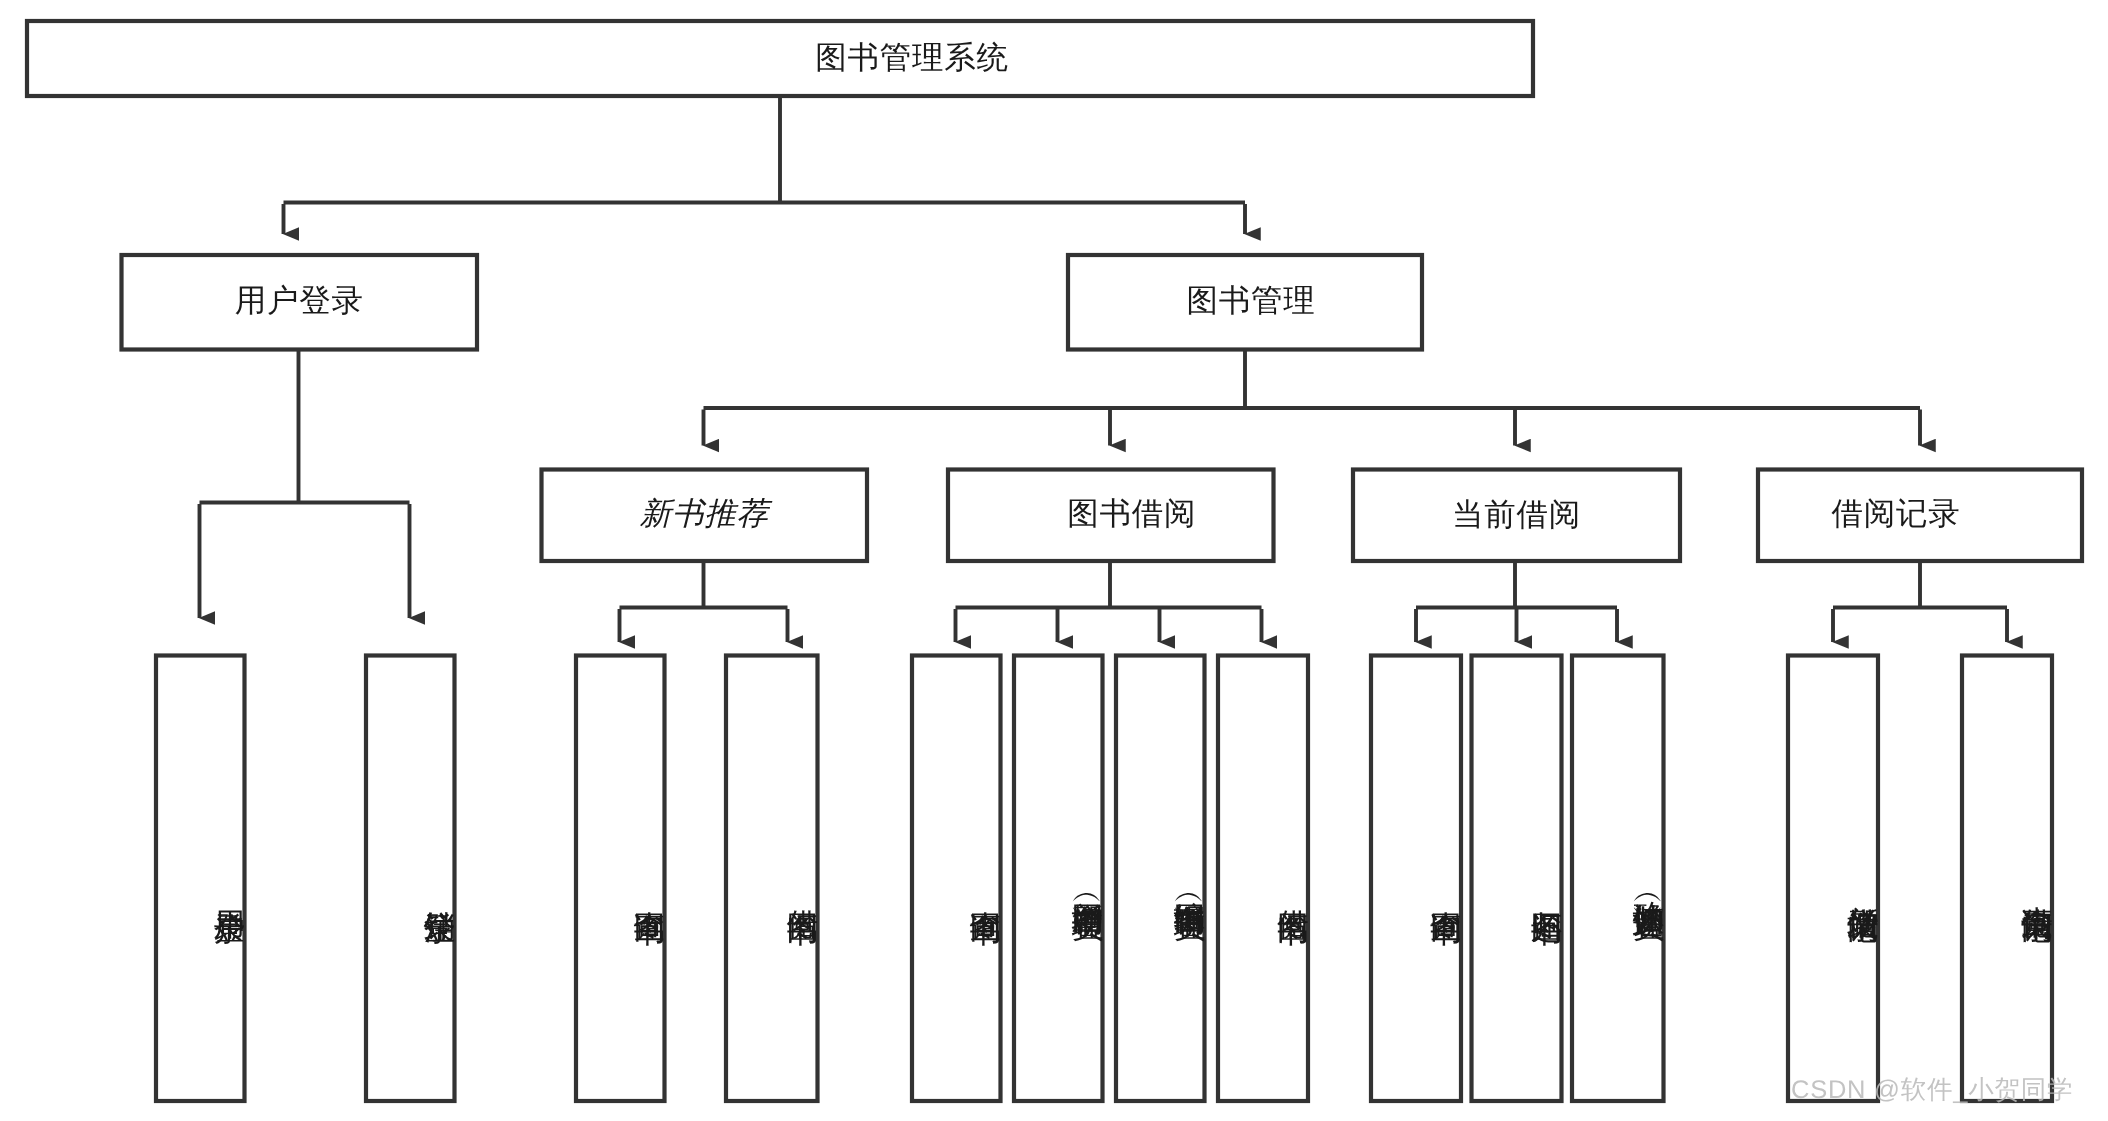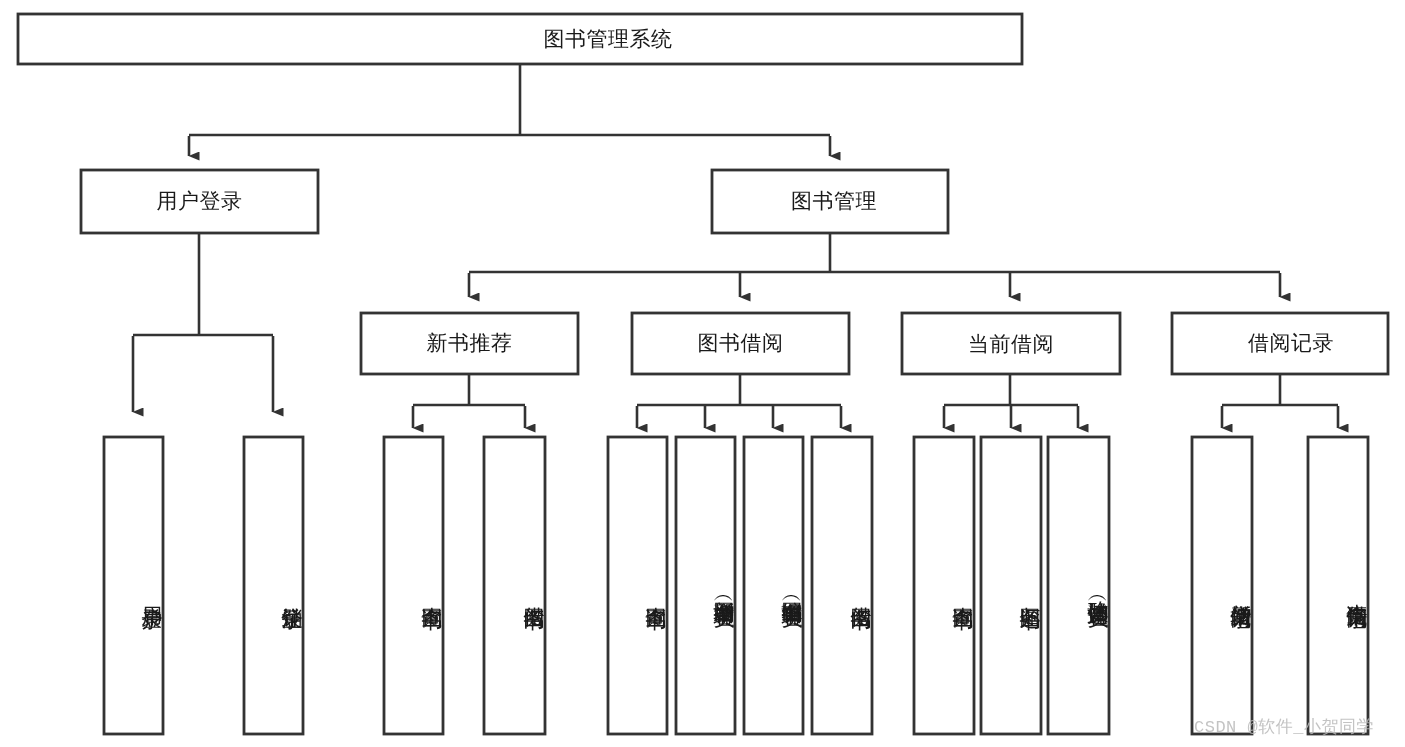--- a/index.html
+++ b/index.html
@@ -145,38 +145,38 @@
       <rect x="1192" y="437" width="60" height="297"></rect>
       <rect x="1308" y="437" width="60" height="297"></rect>
     </g>
   </svg>
 
   <div class="node-label" style="left:18px; top:14px; width:1180px; height:50px;">图书管理系统</div>
 
   <div class="node-label" style="left:81px; top:170px; width:237px; height:63px;">用户登录</div>
   <div class="node-label" style="left:712px; top:170px; width:244px; height:63px;">图书管理</div>
 
-  <div class="node-label" style="left:361px; top:313px; width:217px; height:61px;">新书推荐</div>
-  <div class="node-label" style="left:632px; top:313px; width:217px; height:61px;">图书借阅</div>
+  <div class="node-label" style="left:361px; top:313px; width:217px; height:61px;font-style:italic;">新书推荐</div>
+  <div class="node-label" style="left:632px; top:313px; width:217px; height:61px;padding-left:14px;">图书借阅</div>
   <div class="node-label" style="left:902px; top:313px; width:218px; height:62px;text-align:center;">当前借阅</div>
-  <div class="node-label" style="left:1172px; top:313px; width:184px; height:61px;padding-left:27px;">借阅记录</div>
+  <div class="node-label" style="left:1172px; top:313px; width:184px; height:61px;">借阅记录</div>
 
   <div class="node-label vertical" style="left:104px; top:455px; width:59px; height:270px;">用户登录</div>
   <div class="node-label vertical" style="left:244px; top:455px; width:59px; height:270px;">注销登录</div>
 
   <div class="node-label vertical" style="left:384px; top:455px; width:59px; height:270px;">查询图书</div>
   <div class="node-label vertical" style="left:484px; top:455px; width:61px; height:270px;">借阅图书</div>
 
   <div class="node-label vertical" style="left:608px; top:455px; width:59px; height:270px;">查询图书</div>
   <div class="node-label vertical tall" style="left:676px; top:441px; width:59px; height:290px;">新增图书（管理员）</div>
   <div class="node-label vertical tall" style="left:744px; top:441px; width:59px; height:290px;">编辑图书（管理员）</div>
   <div class="node-label vertical" style="left:812px; top:455px; width:60px; height:270px;">借阅图书</div>
 
   <div class="node-label vertical" style="left:914px; top:455px; width:60px; height:270px;">查询图书</div>
   <div class="node-label vertical" style="left:981px; top:455px; width:60px; height:270px;">归还图书</div>
   <div class="node-label vertical tall" style="left:1048px; top:441px; width:61px; height:290px;">确认归还（管理员）</div>
 
   <div class="node-label vertical" style="left:1192px; top:448px; width:60px; height:280px;">新增借阅记录</div>
   <div class="node-label vertical" style="left:1308px; top:448px; width:60px; height:280px;">查询借阅记录</div>
 
-  <div class="watermark" style="left:1194px; top:715px;font-family:Liberation Mono, monospace;">CSDN @软件_小贺同学</div>
+  <div class="watermark" style="left:1194px; top:715px;">CSDN @软件_小贺同学</div>
 
 </div>
 
 </body></html>

